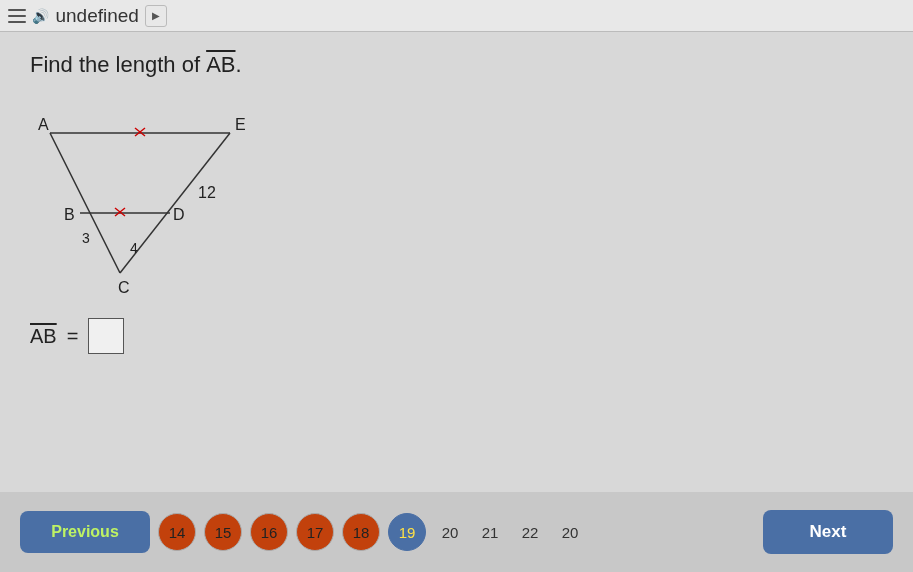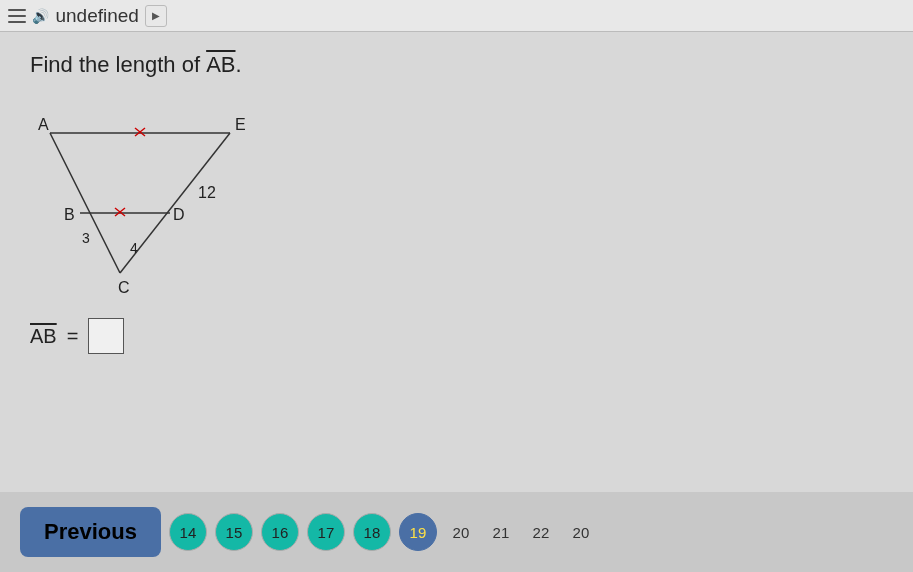--- a/index.html
+++ b/index.html
@@ -123,32 +123,32 @@
       height: 80px;
       background: #c8c8c8;
       display: flex;
       align-items: center;
       padding: 0 20px;
       gap: 8px;
     }
 
     .prev-btn {
       background: #4a6fa5;
-      color: #000000;
+      color: #bef264;
       border: none;
       border-radius: 8px;
       padding: 12px 24px;
-      font-size: 22px;
+      font-size: 16px;
       font-weight: bold;
       cursor: pointer;
       min-width: 130px;
     }
 
     .page-btn {
-      background: #14b8a6;
+      background: #c2410c;
       color: #222;
       border: 1.5px solid #aaa;
       border-radius: 50%;
       width: 38px;
       height: 38px;
       font-size: 15px;
       cursor: pointer;
       display: flex;
       align-items: center;
       justify-content: center;
@@ -261,13 +261,14 @@
   <button class="page-btn">16</button>
   <button class="page-btn">17</button>
   <button class="page-btn">18</button>
   <button class="page-btn active">19</button>
 
   <span class="page-num-plain">20</span>
   <span class="page-num-plain">21</span>
   <span class="page-num-plain">22</span>
   <span class="page-num-plain">20</span>
 
+  <button class="next-btn">Next</button>
 </div>
 
 </body></html>

